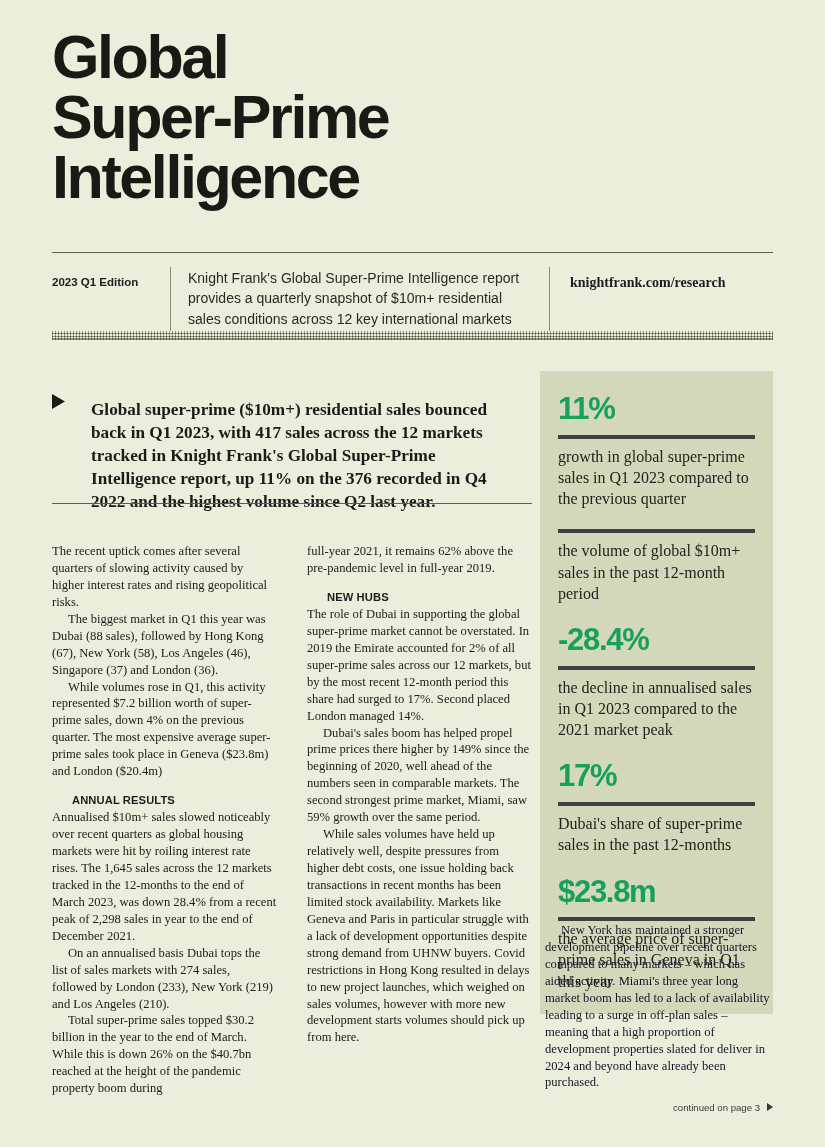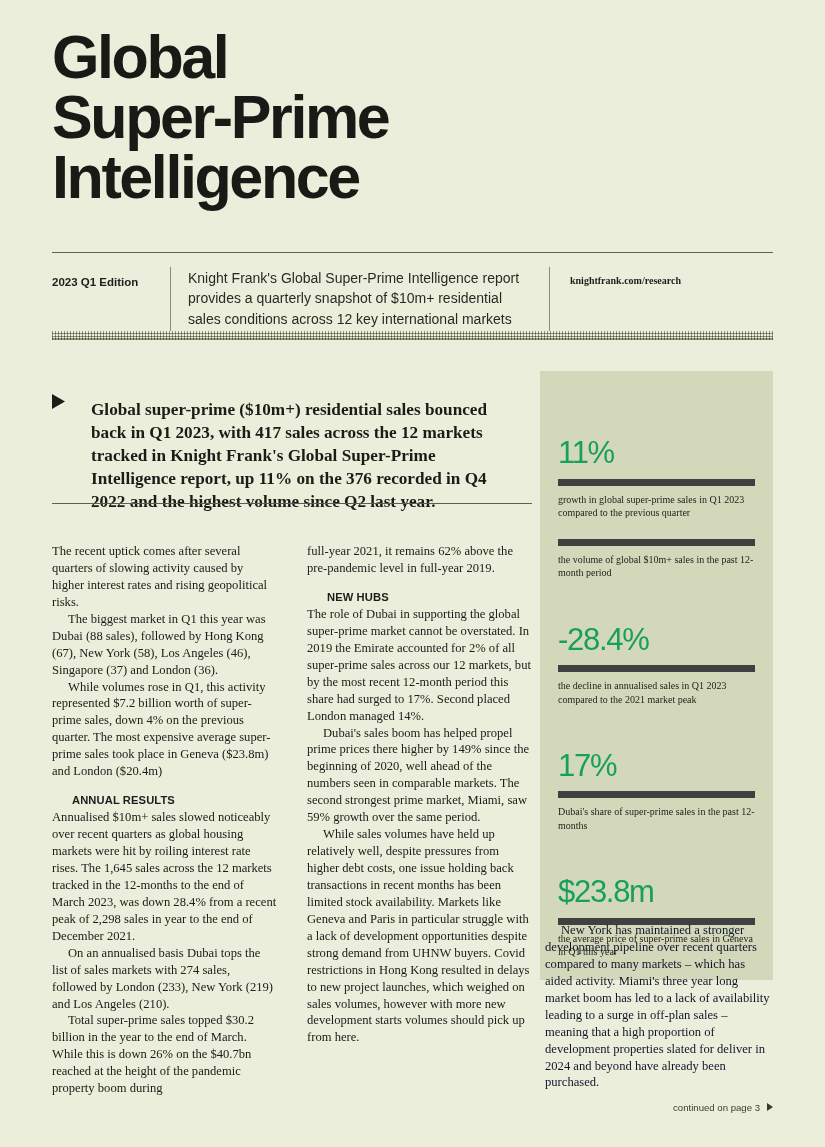--- a/index.html
+++ b/index.html
@@ -97,21 +97,21 @@
     font-size: 14px;
     line-height: 1.45;
     color: #2a2a24;
     border-left: 1.1px solid #8d8d77;
     padding: 1px 16px 2px 17px;
     width: 345px;
     flex: none;
   }
   .edition-url {
     font-family: "Liberation Serif", serif;
-    font-size: 10px;
+    font-size: 14px;
     font-weight: bold;
     color: #1d1d1b;
     border-left: 1.1px solid #8d8d77;
     padding: 8px 0 0 20px;
     flex: 1;
   }
 
   
   .dotted-rule {
     position: absolute;
@@ -193,32 +193,31 @@
     top: 371px;
     width: 233px;
     background: #d4d8bb;
     padding: 22px 18px 20px 18px;
     box-sizing: border-box;
   }
   .stat { margin-bottom: 20px; }
   .stat:last-child { margin-bottom: 2px; }
   .stat-value {
     font-family: "Liberation Sans", sans-serif;
-    font-weight: normal;
+    font-weight: bold;
     font-size: 31px;
     letter-spacing: -1.3px;
     color: #17a05c;
     line-height: 1.05;
     margin-bottom: 9px;
-    margin-top: 44px;
   }
   .stat-desc {
-    border-top: 7px solid #404040;
+    border-top: 4px solid #404040;
     padding-top: 7px;
-    font-size: 10px;
+    font-size: 16px;
     line-height: 1.33;
     color: #23231d;
   }
 
   
   .right-bottom {
     position: absolute;
     left: 545px;
     top: 922px;
     width: 228px;

